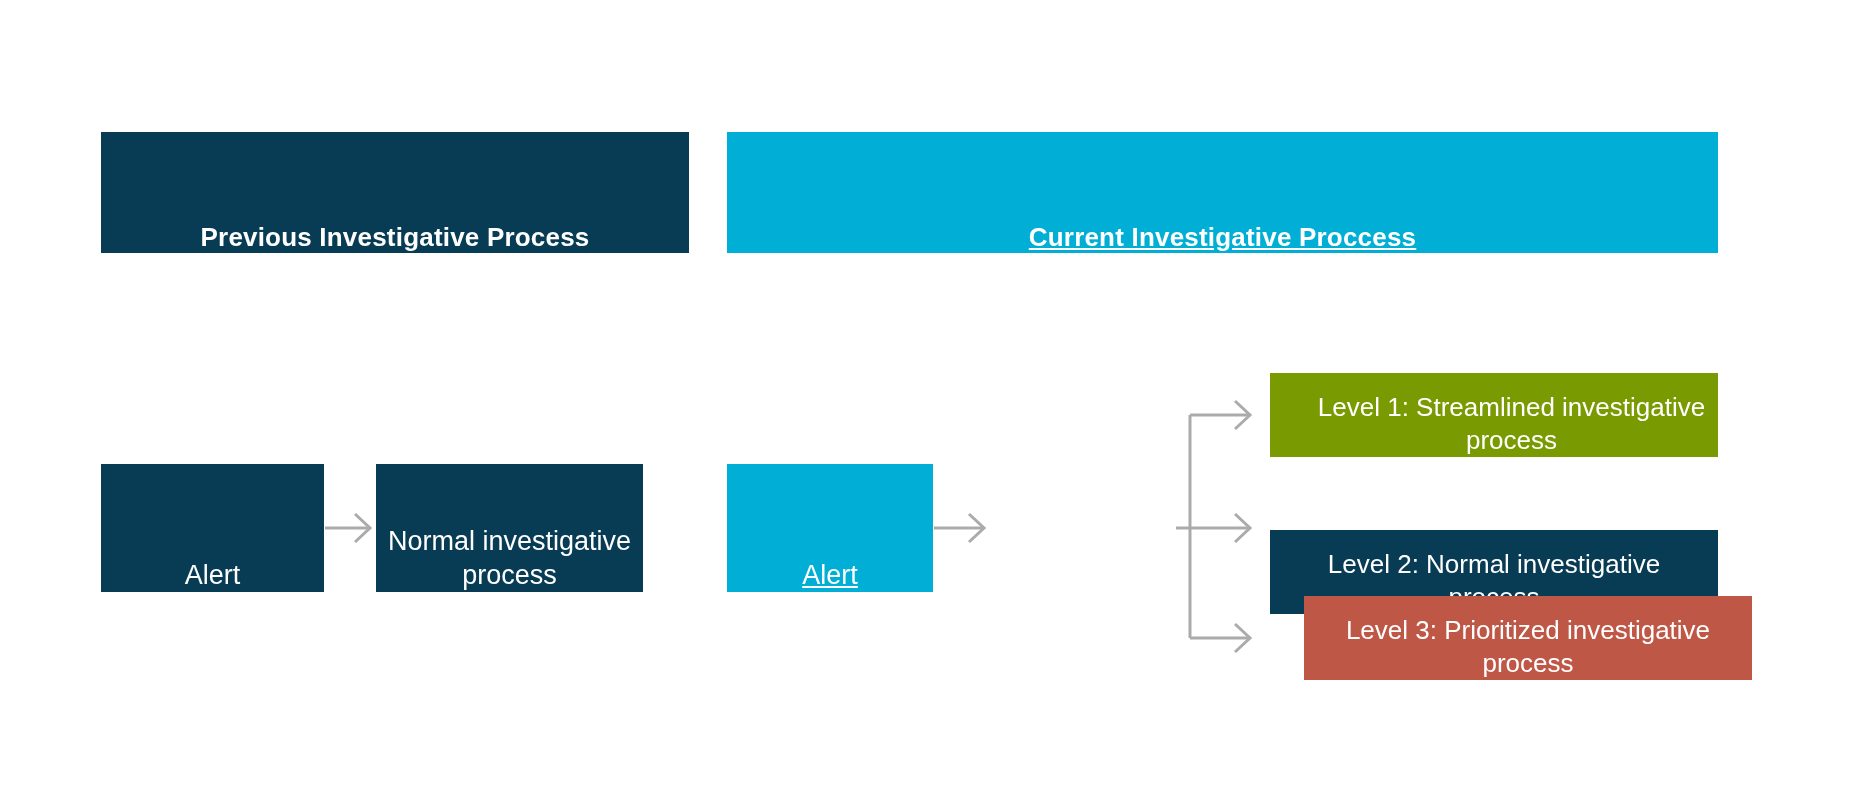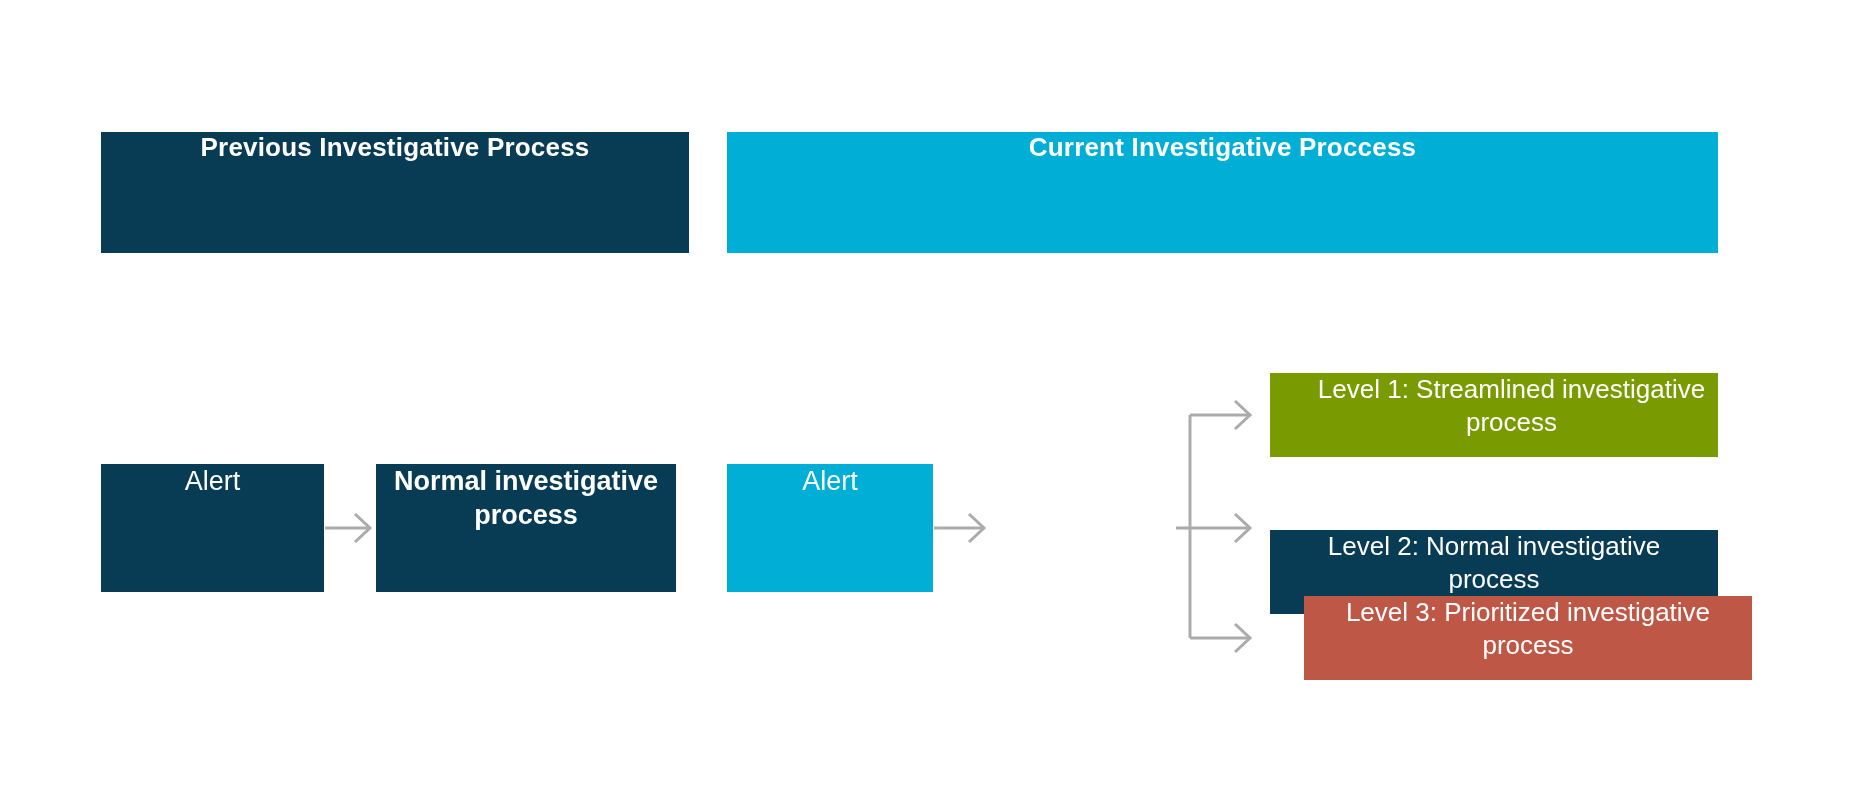--- a/index.html
+++ b/index.html
@@ -11,49 +11,49 @@
   #canvas {
     position: relative;
     width: 1856px;
     height: 800px;
     background: #ffffff;
     overflow: hidden;
   }
   .box {
     position: absolute;
     display: flex;
-    align-items: flex-start;
+    align-items: flex-end;
     justify-content: center;
     text-align: center;
     color: #ffffff;
     box-sizing: border-box;
   }
   .navy  { background: #083C55; }
-  .cyan  { background: #00AED6; }
+  .cyan  { background: #00AED6; text-decoration: underline; }
   .green { background: #7A9A01; }
   .red   { background: #BF5747; margin-left: 34px; }
 
   .header-box {
     height: 121px;
     top: 132px;
     font-weight: bold;
     font-size: 26px;
     letter-spacing: 0.2px;
   }
   #header-prev { left: 101px; width: 588px; }
   #header-curr { left: 727px; width: 991px; }
 
   .flow-box {
     top: 464px;
     height: 128px;
     font-size: 27px;
     line-height: 34px;
   }
   #alert1  { left: 101px; width: 223px; }
-  #normal  { left: 376px; width: 300px; font-weight: bold; }
+  #normal  { left: 376px; width: 267px; }
   #alert2  { left: 727px; width: 206px; }
   #mlmodel { left: 988px; width: 187px; }
 
   .level-box {
     left: 1270px;
     width: 448px;
     height: 84px;
     font-size: 26px;
     line-height: 33px;
   }

